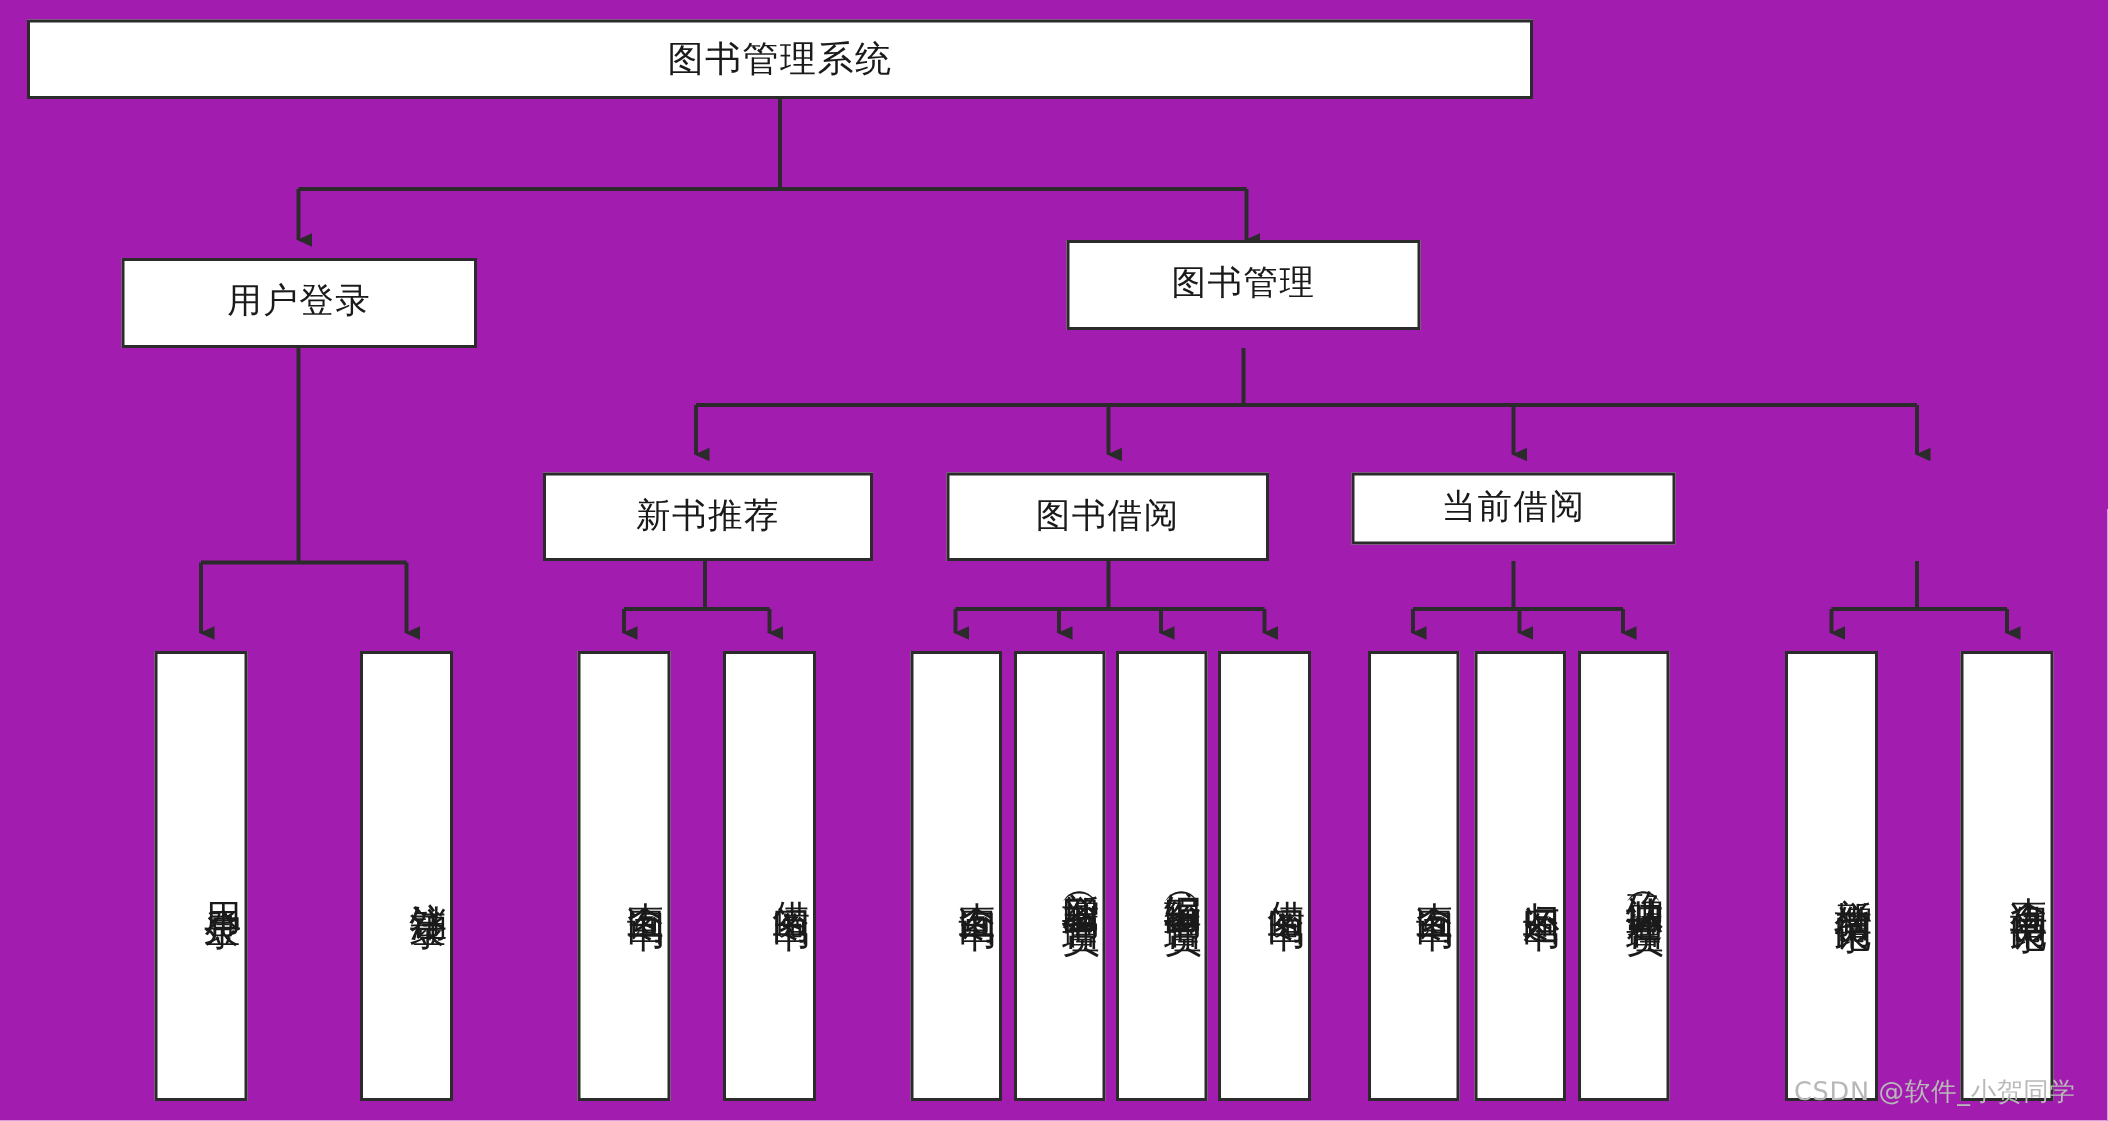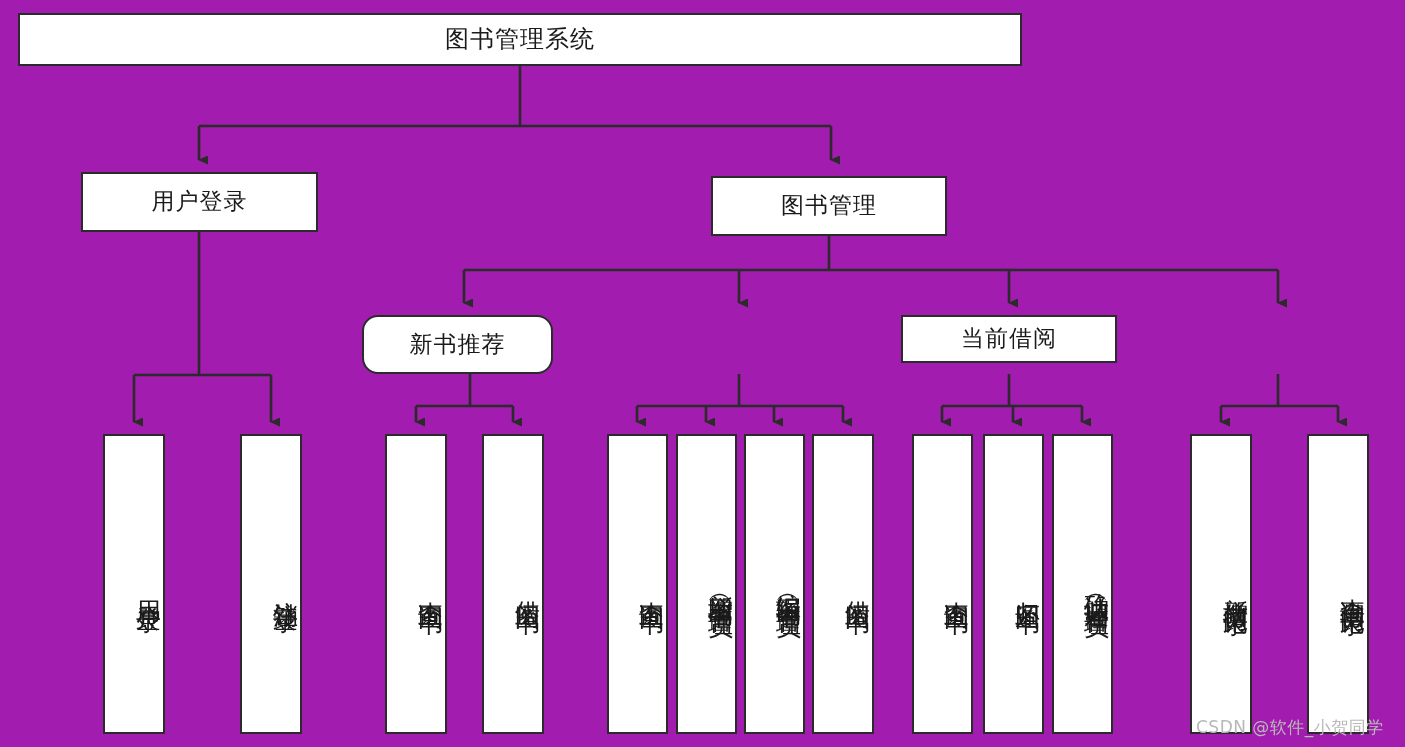--- a/index.html
+++ b/index.html
@@ -125,26 +125,29 @@
     </g>
   </svg>
 
   <div class="node node-h node-root" id="node-root" style="left: 18px; top: 13px; width: 1004px; height: 53px; border-color: rgb(43, 43, 43); background: rgb(255, 255, 255); color: rgb(26, 26, 26);">
     <span>图书管理系统</span>
   </div>
 
   <div class="node node-h" id="node-l2-0" style="left: 81px; top: 172px; width: 237px; height: 60px; border-color: rgb(43, 43, 43); background: rgb(255, 255, 255); color: rgb(26, 26, 26);">
     <span>用户登录</span>
   </div>
-  <div class="node node-h" id="node-l2-1" style="left: 711px; top: 176px; width: 236px; height: 60px; border-color: rgb(43, 43, 43); background: rgb(255, 255, 255); color: rgb(26, 26, 26);">
+  <div class="node node-h" id="node-l2-1" style="left: 711px; top: 160px; width: 236px; height: 60px; border-color: rgb(43, 43, 43); background: rgb(255, 255, 255); color: rgb(26, 26, 26);">
     <span>图书管理</span>
   </div>
 
-  <div class="node node-h" id="node-l3-0" style="left: 362px; top: 315px; width: 191px; height: 59px; border-color: rgb(43, 43, 43); background: rgb(255, 255, 255); color: rgb(26, 26, 26); border-radius: 16px;">
+  <div class="node node-h" id="node-l3-0" style="left: 362px; top: 315px; width: 220px; height: 59px; border-color: rgb(43, 43, 43); background: rgb(255, 255, 255); color: rgb(26, 26, 26);">
     <span>新书推荐</span>
+  </div>
+  <div class="node node-h" id="node-l3-1" style="left: 631px; top: 315px; width: 215px; height: 59px; border-color: rgb(43, 43, 43); background: rgb(255, 255, 255); color: rgb(26, 26, 26);">
+    <span>图书借阅</span>
   </div>
   <div class="node node-h" id="node-l3-2" style="left: 901px; top: 315px; width: 216px; height: 48px; border-color: rgb(43, 43, 43); background: rgb(255, 255, 255); color: rgb(26, 26, 26);">
     <span>当前借阅</span>
   </div>
 
   <div class="node node-v" id="node-leaf-0" style="left: 103px; top: 434px; width: 62px; height: 300px; border-color: rgb(43, 43, 43); background: rgb(255, 255, 255); color: rgb(26, 26, 26);">
     <span class="vtext">用户登录</span>
   </div>
   <div class="node node-v" id="node-leaf-1" style="left: 240px; top: 434px; width: 62px; height: 300px; border-color: rgb(43, 43, 43); background: rgb(255, 255, 255); color: rgb(26, 26, 26);">
     <span class="vtext">注销登录</span>

